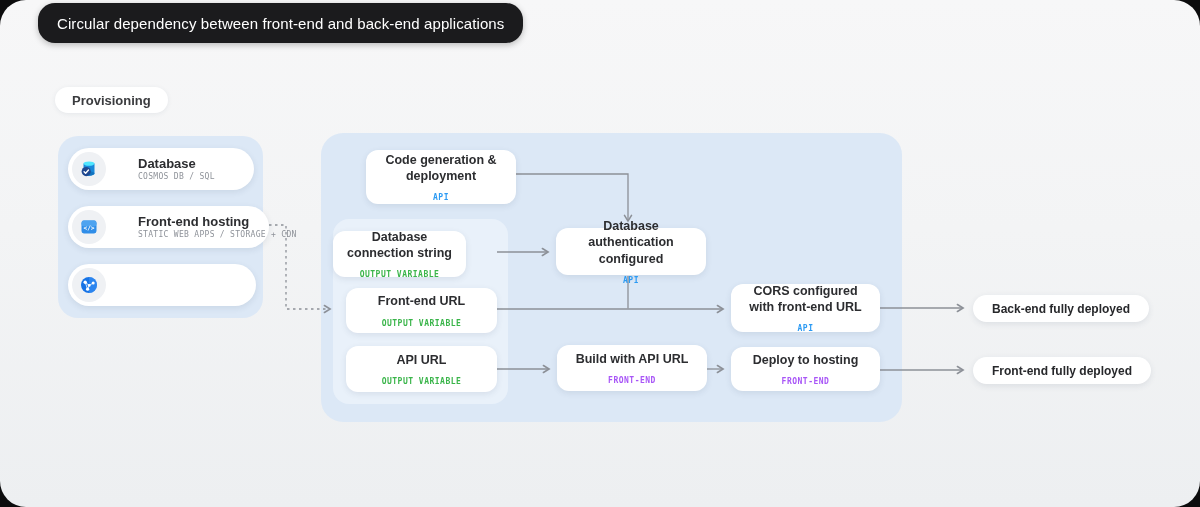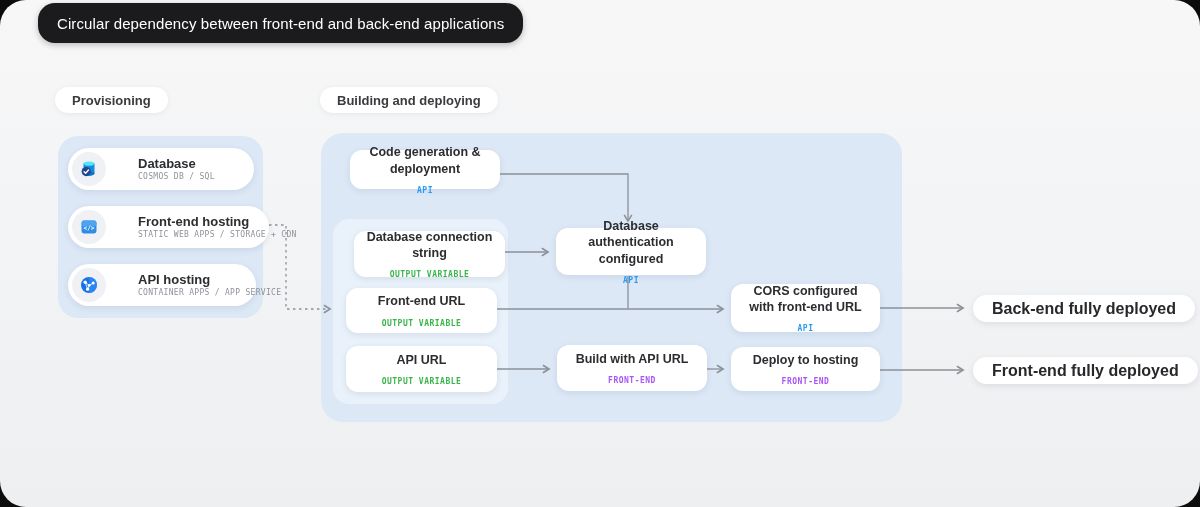--- a/index.html
+++ b/index.html
@@ -17,21 +17,21 @@
   }
   .section-pill{
     position:absolute;height:26px;display:flex;align-items:center;background:#fff;
     border-radius:14px;padding:0 17px;font-size:13px;font-weight:600;color:#3a3b3e;
     box-shadow:0 1px 5px rgba(40,60,90,.08);
   }
   .pill-provisioning{left:55px;top:87px;}
   .pill-building{left:320px;top:87px;}
   .outcome-pill{
     position:absolute;height:27px;display:flex;align-items:center;background:#fff;
-    border-radius:15px;padding:0 19px;font-size:16px;font-weight:600;color:#27282b;
+    border-radius:15px;padding:0 19px;font-size:12px;font-weight:600;color:#27282b;
     box-shadow:0 2px 6px rgba(40,60,90,.10);
   }
   .outcome-backend{left:973px;top:295px;}
   .outcome-frontend{left:973px;top:357px;}
   
   .panel{position:absolute;border-radius:22px;background:#dce8f6;}
   .left-panel{left:58px;top:136px;width:205px;height:182px;border-radius:20px;}
   .right-panel{left:321px;top:133px;width:581px;height:289px;}
   .inner-panel{
     position:absolute;left:333px;top:219px;width:175px;height:185px;
@@ -62,40 +62,39 @@
     text-align:center;box-shadow:0 2px 6px rgba(40,60,90,.10);padding:0 6px;box-sizing:border-box;
   }
   .node-title{font-size:12.5px;font-weight:600;color:#2c2d30;line-height:1.3;}
   .node-tag{
     font-family:"DejaVu Sans Mono",monospace;font-size:8px;font-weight:700;
     letter-spacing:.5px;margin-top:10px;line-height:1;text-align:center;
   }
   .tag-api{color:#2b9af3;}
   .tag-output{color:#3ab54a;}
   .tag-frontend{color:#a855f7;}
-  .node-codegen{left:350px;top:150px;width:150px;height:39px;}
-  .node-dbconn{left:354px;top:231px;width:151px;height:46px;}
+  .node-codegen{left:366px;top:150px;width:150px;height:54px;}
+  .node-dbconn{left:333px;top:231px;width:133px;height:46px;}
   .node-feurl{left:346px;top:288px;width:151px;height:45px;}
   .node-apiurl{left:346px;top:346px;width:151px;height:46px;}
   .node-dbauth{left:556px;top:228px;width:150px;height:47px;}
   .node-cors{left:731px;top:284px;width:149px;height:48px;padding:0 14px;}
   .node-build{left:557px;top:345px;width:150px;height:46px;}
   .node-deploy{left:731px;top:347px;width:149px;height:44px;}
   
   .arrow-layer{position:absolute;left:0;top:0;width:1200px;height:507px;pointer-events:none;}
 </style>
 </head>
 <body>
 
 <div class="canvas">
 
   <div class="title-pill">Circular dependency between front-end and back-end applications</div>
 
   <div class="section-pill pill-provisioning">Provisioning</div>
-  <div class="section-pill pill-building">Building and deploying</div>
 
   <div class="panel left-panel"></div>
   <div class="panel right-panel"></div>
   <div class="inner-panel"></div>
 
   <svg class="arrow-layer" viewBox="0 0 1200 507">
     <defs>
       <marker id="ah" markerWidth="8" markerHeight="8" refX="5.5" refY="3.5" orient="auto">
         <path d="M1.2,0.8 L5.6,3.5 L1.2,6.2" fill="none" stroke="#8c9097" stroke-width="1.2" stroke-linecap="round"></path>
       </marker>
@@ -155,24 +154,20 @@
           <line x1="6.2" y1="7.2" x2="8.6" y2="14.2"></line>
         </g>
         <g fill="#ffffff">
           <circle cx="6.2" cy="7.2" r="1.7"></circle>
           <circle cx="14.2" cy="8.0" r="1.5"></circle>
           <circle cx="10.2" cy="10.4" r="1.4"></circle>
           <circle cx="8.6" cy="14.2" r="1.6"></circle>
         </g>
       </svg>
     </div>
-    <div class="prov-text">
-      <span class="prov-title">API hosting</span>
-      <span class="prov-sub">CONTAINER APPS / APP SERVICE</span>
-    </div>
   </div>
 
   <div class="node node-codegen">
     <span class="node-title">Code generation &amp; deployment</span>
     <span class="node-tag tag-api">API</span>
   </div>
 
   <div class="node node-dbconn">
     <span class="node-title">Database connection string</span>
     <span class="node-tag tag-output">OUTPUT VARIABLE</span>

